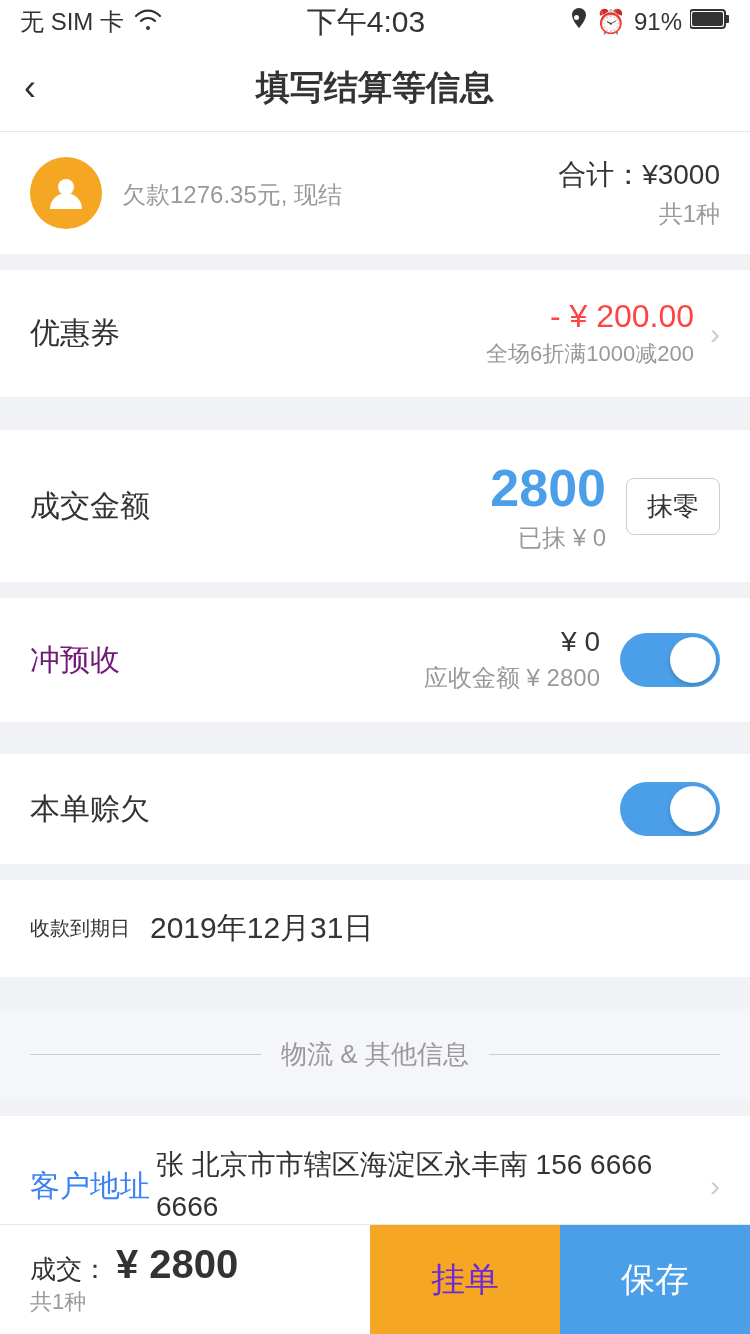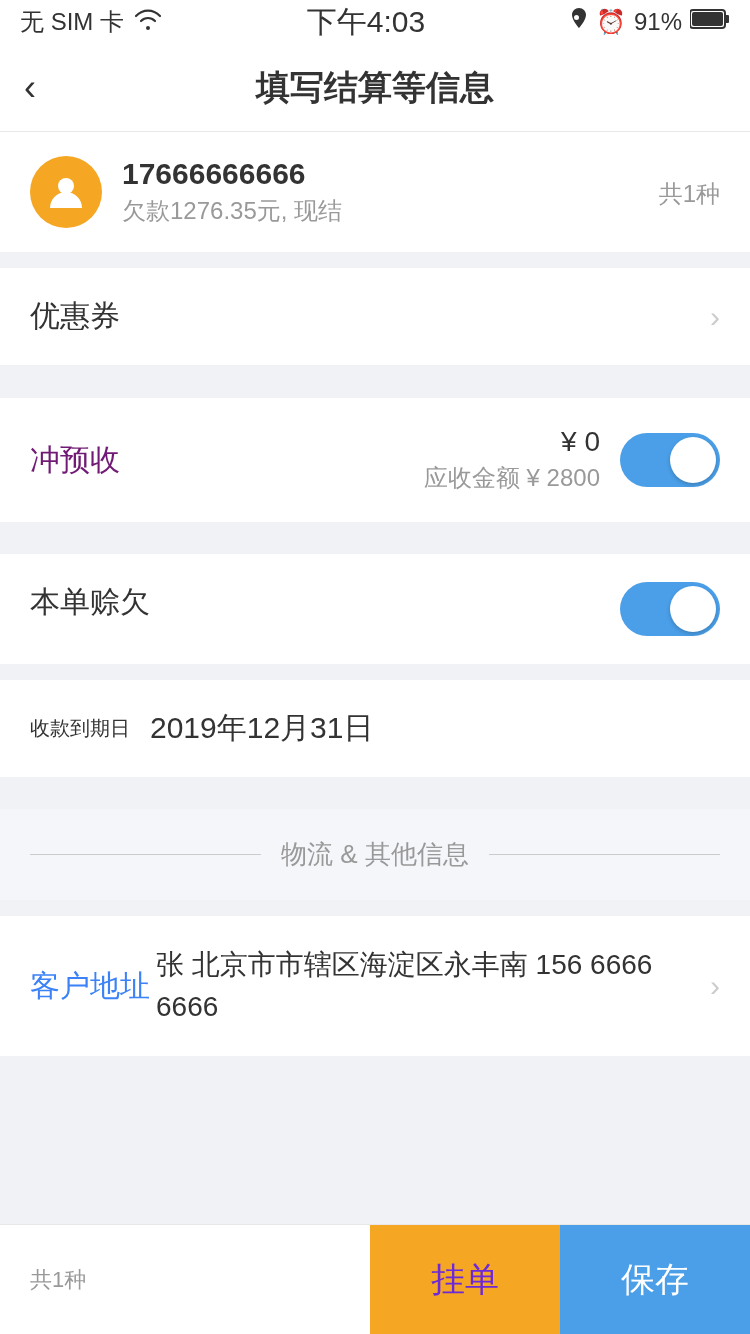--- a/index.html
+++ b/index.html
@@ -172,20 +172,21 @@
       background: #fff;
       position: absolute;
       top: 4px;
       right: 4px;
       box-shadow: 0 2px 4px rgba(0,0,0,0.2);
     }
 
     
     .credit-row {
       display: flex;
+      align-items: center;
       justify-content: space-between;
       padding: 28px 30px;
       background: #fff;
     }
     .credit-label { font-size: 30px; color: #333; }
 
     
     .due-date-row {
       display: flex;
       align-items: center;
@@ -311,41 +312,57 @@
   <div class="card">
     <div class="customer-row">
       <div class="customer-left">
         <div class="avatar">
           <svg class="avatar-svg" viewBox="0 0 40 40">
             <circle cx="20" cy="14" r="8" fill="#fff"></circle>
             <path d="M4 36c0-8.8 7.2-16 16-16s16 7.2 16 16" fill="#fff"></path>
           </svg>
         </div>
         <div class="customer-info">
-          <span class="customer-phone">17666666666</span>
           <span class="customer-debt">欠款1276.35元, 现结</span>
         </div>
       </div>
       <div class="customer-total">
+        <div class="total-amount">合计：¥3000</div>
         <div class="total-count">共1种</div>
       </div>
     </div>
   </div>
 
   <div class="card">
     <div class="row-item">
       <span class="row-label">优惠券</span>
       <div class="row-right">
+        <div class="row-right-col">
+          <div class="coupon-discount">- ¥ 200.00</div>
+          <div class="coupon-desc">全场6折满1000减200</div>
+        </div>
         <span class="chevron-icon">›</span>
       </div>
     </div>
   </div>
 
   <div class="section-sep"></div>
 
+  <div class="card">
+    <div class="deal-amount-row">
+      <span class="deal-amount-label">成交金额</span>
+      <div class="deal-amount-right">
+        <div>
+          <div class="deal-amount-value">2800</div>
+          <div class="deal-amount-sub">已抹  ¥ 0</div>
+        </div>
+        <button class="round-zero-btn">抹零</button>
+      </div>
+    </div>
+  </div>
 
   <div class="card">
     <div class="prepay-row">
       <span class="prepay-label">冲预收</span>
       <div class="prepay-right">
         <div class="prepay-amount-col">
           <div class="prepay-amount">¥ 0</div>
           <div class="prepay-receivable">应收金额 ¥ 2800</div>
         </div>
         <div class="toggle">
@@ -388,17 +405,21 @@
       <span class="address-label">客户地址</span>
       <span class="address-value">张 北京市市辖区海淀区永丰南 156 6666 6666</span>
       <span class="chevron-icon">›</span>
     </div>
   </div>
 
 </div>
 
 <div class="bottom-bar">
   <div class="bottom-deal-info">
+    <div class="bottom-deal-row">
+      <span class="bottom-deal-label">成交：</span>
+      <span class="bottom-deal-amount">¥ 2800</span>
+    </div>
     <div class="bottom-deal-count">共1种</div>
   </div>
   <div class="btn-pending">挂单</div>
   <div class="btn-save">保存</div>
 </div>
 
 </body></html>

